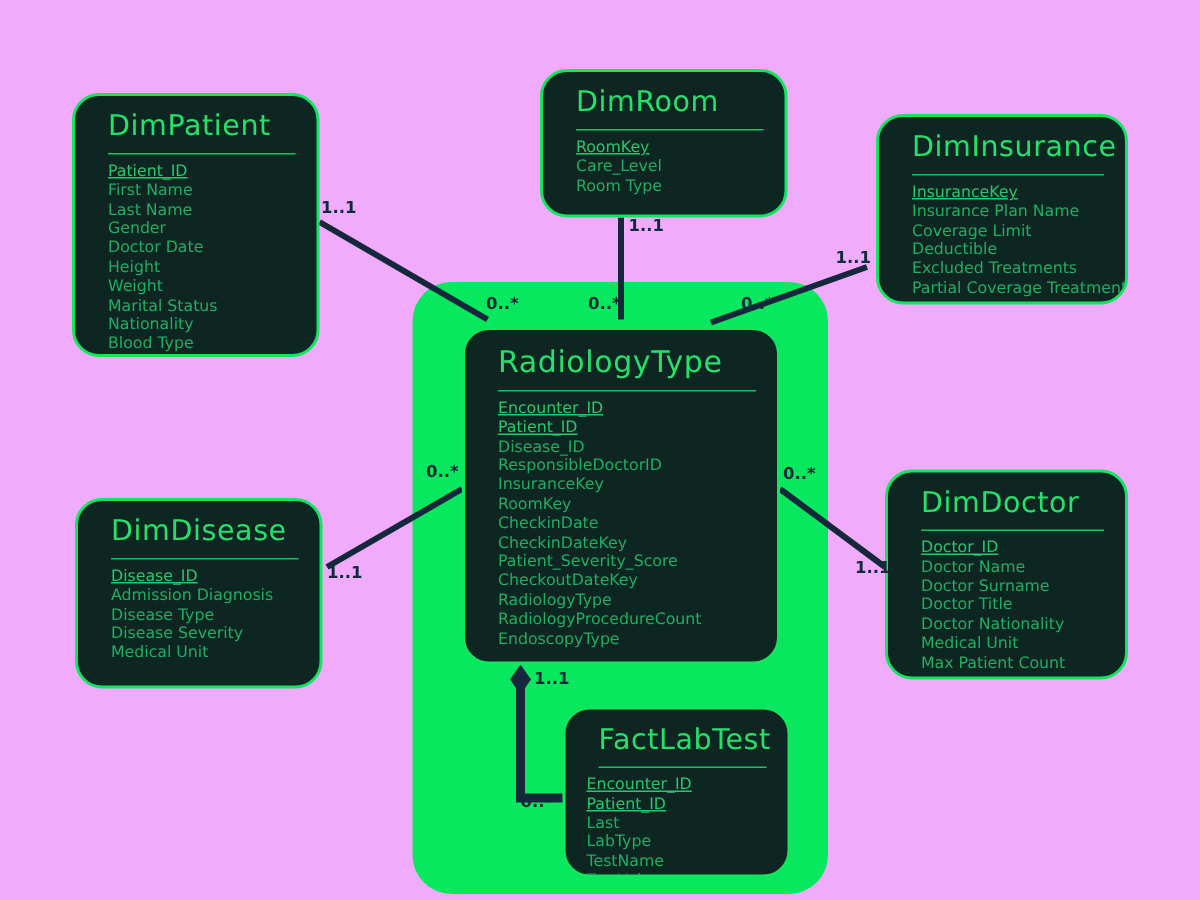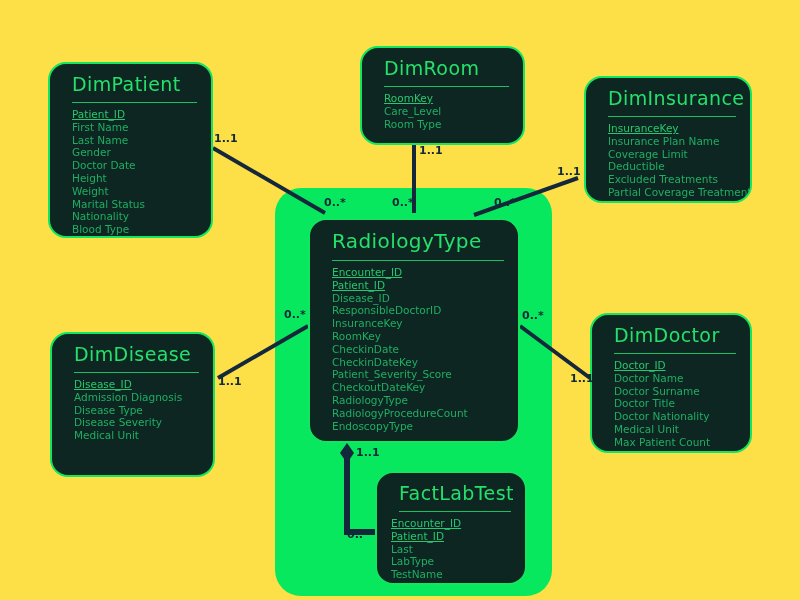--- a/index.html
+++ b/index.html
@@ -5,21 +5,21 @@
 <style>
   html, body {
     margin: 0;
     padding: 0;
     background: #000000;
   }
   #canvas {
     position: relative;
     width: 800px;
     height: 600px;
-    background: #fde047;
+    background: #f0abfc;
     overflow: hidden;
     font-family: "DejaVu Sans", sans-serif;
   }
   
   .fact-group {
     position: absolute;
     background: #08E85E;
     border-radius: 26px;
     z-index: 1;
   }
@@ -134,21 +134,21 @@
     <div class="attr-list">
       <div class="attr pk">InsuranceKey</div>
       <div class="attr">Insurance Plan Name</div>
       <div class="attr">Coverage Limit</div>
       <div class="attr">Deductible</div>
       <div class="attr">Excluded Treatments</div>
       <div class="attr">Partial Coverage Treatments</div>
     </div>
   </div>
 
-  <div class="entity" style="left:50px; top:332px; width:165px; height:145px;">
+  <div class="entity" style="left:50px; top:332px; width:165px; height:127px;">
     <div class="entity-title">DimDisease</div>
     <div class="entity-divider"></div>
     <div class="attr-list">
       <div class="attr pk">Disease_ID</div>
       <div class="attr">Admission Diagnosis</div>
       <div class="attr">Disease Type</div>
       <div class="attr">Disease Severity</div>
       <div class="attr">Medical Unit</div>
     </div>
   </div>

